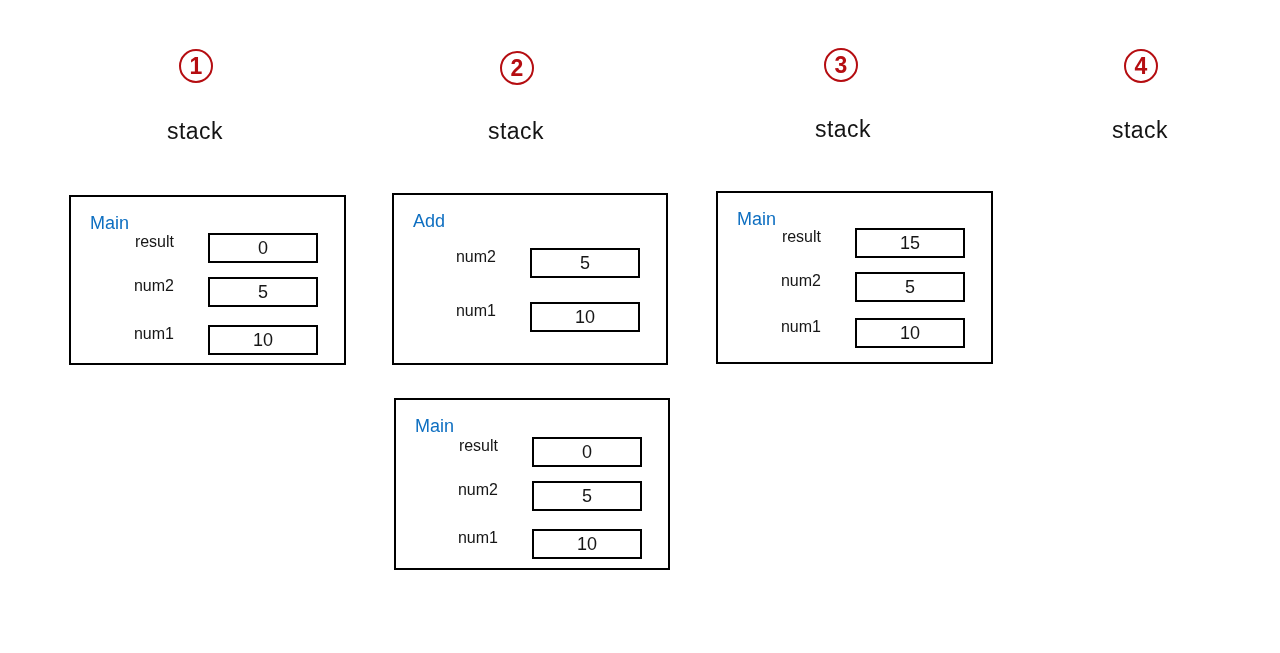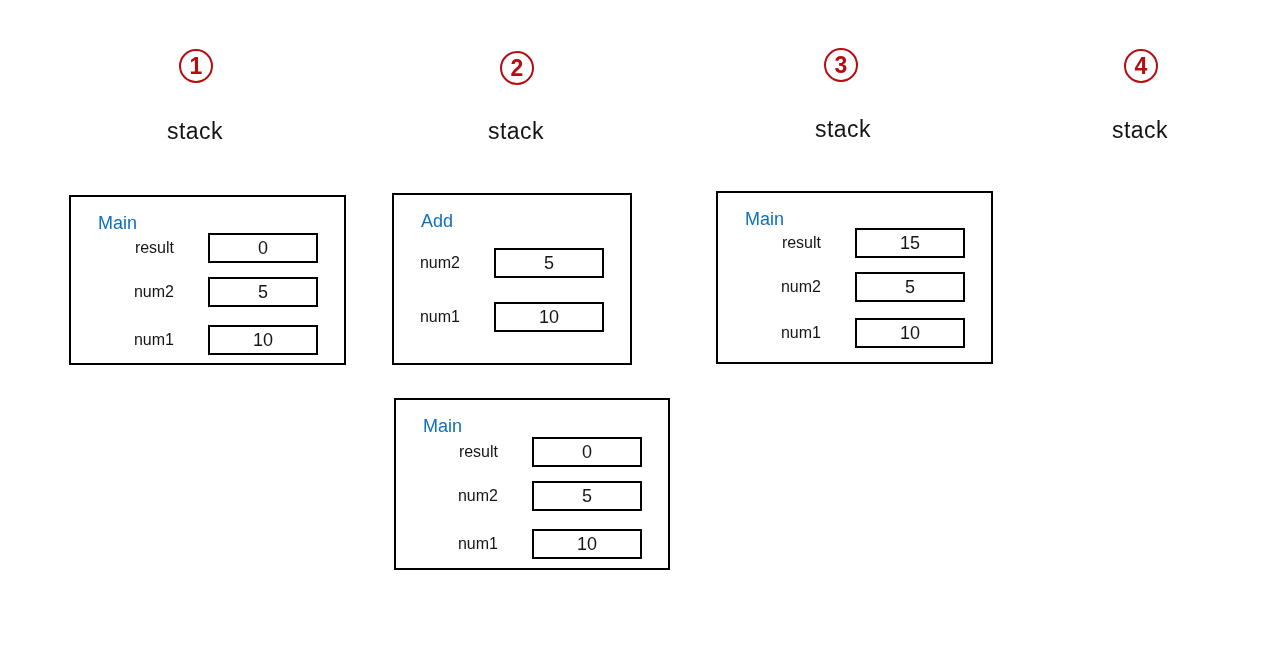--- a/index.html
+++ b/index.html
@@ -36,31 +36,30 @@
     color: #141414;
     white-space: nowrap;
   }
   .frame {
     position: absolute;
     border: 2px solid var(--border-black, #000);
     background: #ffffff;
   }
   .frame-title {
     position: absolute;
-    left: 27px; top: 16px;
+    left: 19px; top: 16px;
     font-size: 18px;
     color: var(--accent-blue, #0E6FC1);
     white-space: nowrap;
   }
   .row {
     position: absolute;
     right: 26px;
     height: 30px;
     display: flex;
-    align-items: center;
     gap: 34px;
   }
   .var-label {
     font-size: 16px;
     color: #161616;
     white-space: nowrap;
   }
   .value-box {
     width: 110px; height: 30px;
     border: 2px solid var(--border-black, #000);
@@ -95,21 +94,21 @@
     </div>
   </div>
 </div>
 
 <div>
   <div class="step-badge" style="left:500px; top:51px;">
     <span>2</span>
   </div>
   <div class="stack-label" style="left:516px; top:118px;">stack</div>
 
-  <div class="frame" style="left:392px; top:193px; width:240px; height:172px;">
+  <div class="frame" style="left:392px; top:193px; width:276px; height:172px;">
     <span class="frame-title">Add</span>
     <div class="row" style="top:53px;">
       <span class="var-label">num2</span>
       <span class="value-box">5</span>
     </div>
     <div class="row" style="top:107px;">
       <span class="var-label">num1</span>
       <span class="value-box">10</span>
     </div>
   </div>

